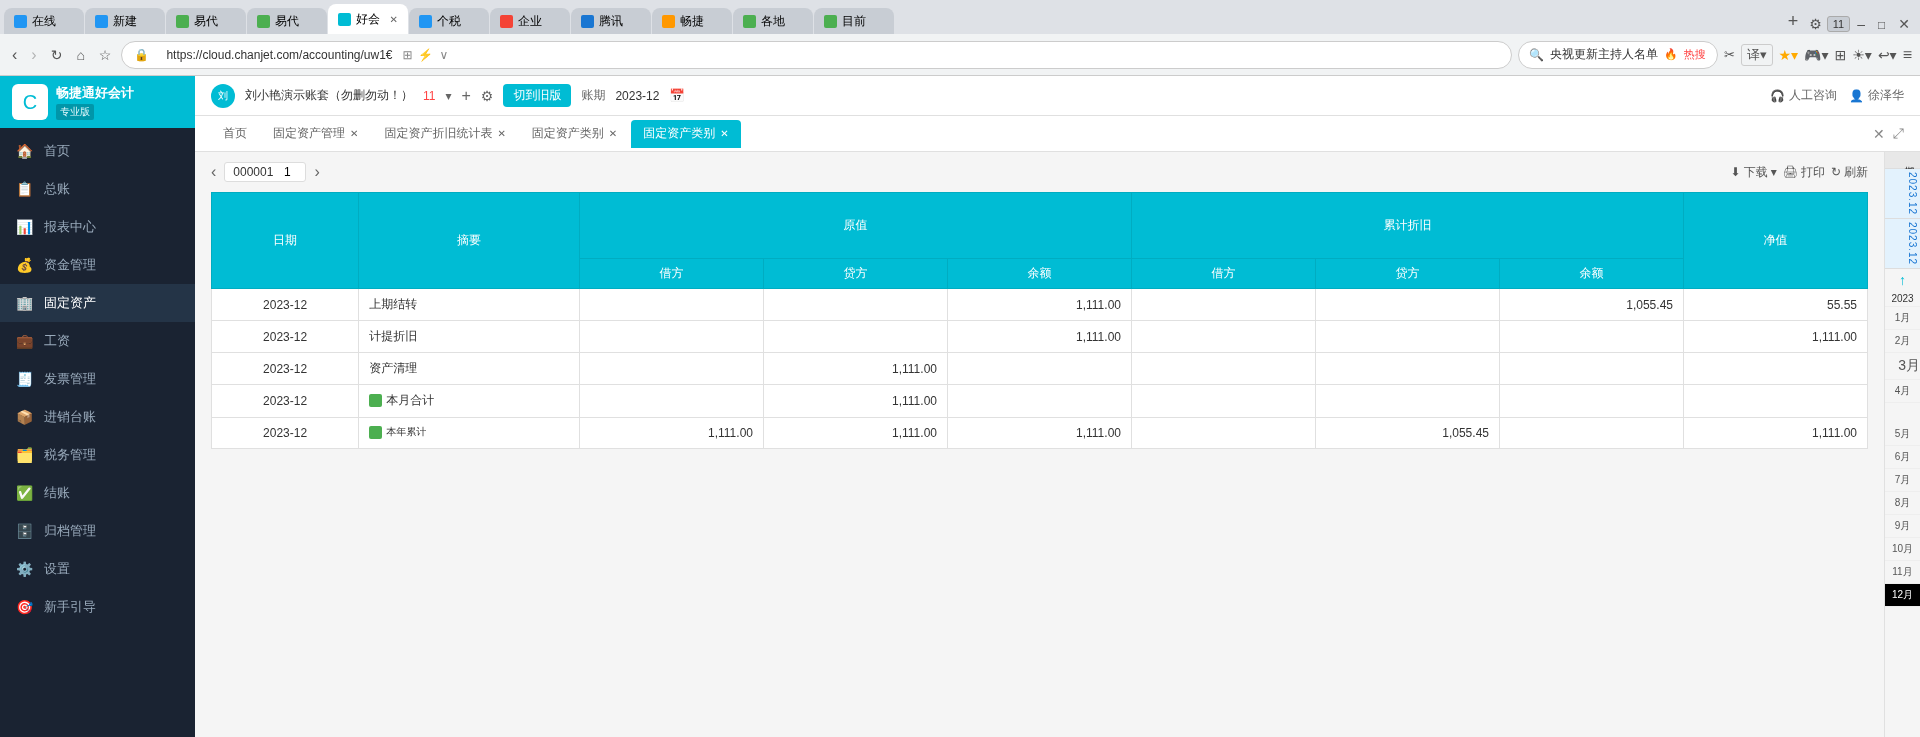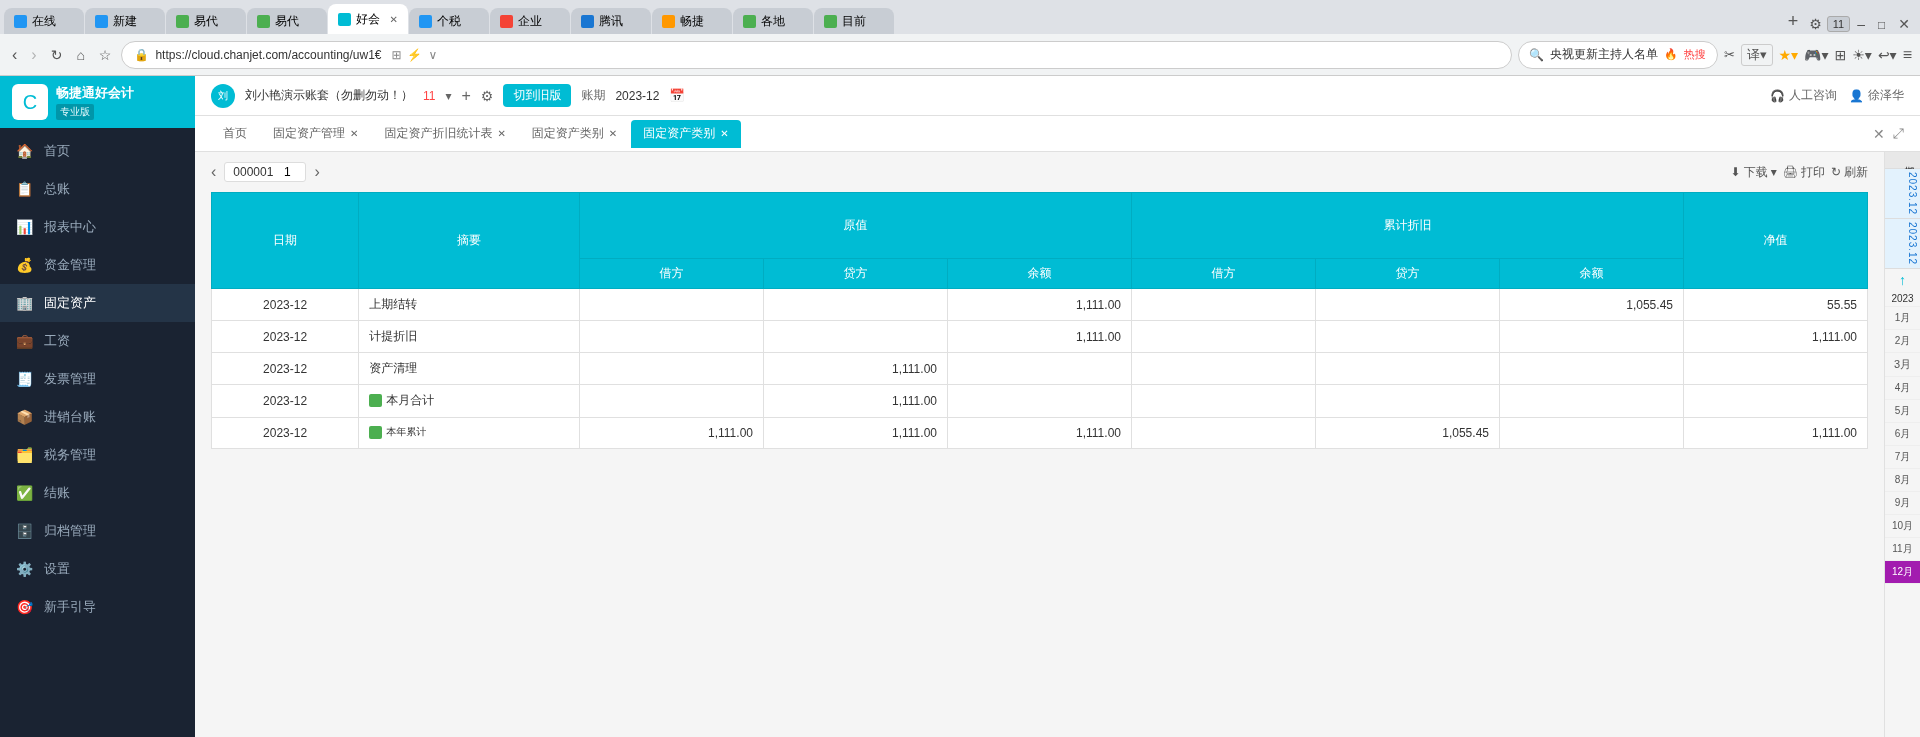--- a/index.html
+++ b/index.html
@@ -68,21 +68,21 @@
   </div>
 
   <div style="display:flex;align-items:center;height:42px;background:#f1f3f4;padding:0 8px;gap:6px;border-bottom:1px solid #ccc;">
     <button style="background:none;border:none;cursor:pointer;font-size:16px;color:#555;padding:2px 4px;">‹</button>
     <button style="background:none;border:none;cursor:pointer;font-size:16px;color:#555;padding:2px 4px;opacity:0.4;">›</button>
     <button style="background:none;border:none;cursor:pointer;font-size:14px;color:#555;padding:2px 4px;">↻</button>
     <button style="background:none;border:none;cursor:pointer;font-size:14px;color:#555;padding:2px 4px;">⌂</button>
     <button style="background:none;border:none;cursor:pointer;font-size:14px;color:#555;padding:2px 4px;">☆</button>
     <div style="flex:1;display:flex;align-items:center;background:#fff;border:1px solid #ccc;border-radius:20px;height:28px;padding:0 12px;gap:6px;">
       <span style="color:#4caf50;font-size:12px;">🔒</span>
-      <span style="font-size:12px;color:#333;">https://cloud.chanjet.com/accounting/uw1€</span>
+      <span style="font-size:12px;color:#333;margin-left:11px;">https://cloud.chanjet.com/accounting/uw1€</span>
       <span style="margin-left:4px;color:#888;font-size:12px;">⊞</span>
       <span style="color:#888;font-size:12px;">⚡</span>
       <span style="color:#888;font-size:12px;">∨</span>
     </div>
     <div style="display:flex;align-items:center;gap:6px;padding:0 10px;height:28px;background:#fff;border:1px solid #ccc;border-radius:14px;min-width:200px;">
       <span style="color:#888;font-size:12px;">🔍</span>
       <span style="font-size:12px;color:#333;">央视更新主持人名单</span>
       <span style="color:#f44;font-size:11px;">🔥</span>
       <span style="font-size:11px;color:#f44;">热搜</span>
     </div>
@@ -324,27 +324,27 @@
 
       <div style="width:36px;background:#f5f5f5;border-left:1px solid #e0e0e0;display:flex;flex-direction:column;align-items:center;overflow:hidden;">
         <div style="writing-mode:vertical-rl;font-size:10px;color:#333;padding:6px 4px;background:#e8e8e8;border-bottom:1px solid #ddd;width:100%;text-align:center;cursor:pointer;letter-spacing:1px;">期间选择</div>
         <div style="font-size:10px;background:#e3f2fd;color:#1976d2;padding:3px 2px;width:100%;text-align:center;cursor:pointer;border-bottom:1px solid #ddd;writing-mode:vertical-rl;letter-spacing:1px;">2023.12</div>
         <div style="font-size:10px;background:#e3f2fd;color:#1976d2;padding:3px 2px;width:100%;text-align:center;cursor:pointer;border-bottom:1px solid #ddd;writing-mode:vertical-rl;letter-spacing:1px;">2023.12</div>
         <div style="font-size:14px;color:#00bcd4;cursor:pointer;padding:3px;width:100%;text-align:center;">↑</div>
         <div style="font-size:10px;color:#333;padding:2px;width:100%;text-align:center;border-bottom:1px solid #eee;">2023</div>
         <div id="month-list" style="width:100%;">
             <div style="font-size: 10px; padding: 4px 0px; width: 100%; text-align: center; cursor: pointer; border-bottom: 1px solid rgb(238, 238, 238); color: rgb(85, 85, 85); background: transparent;">1月</div>
             <div style="font-size: 10px; padding: 4px 0px; width: 100%; text-align: center; cursor: pointer; border-bottom: 1px solid rgb(238, 238, 238); color: rgb(85, 85, 85); background: transparent;">2月</div>
-            <div style="font-size: 11px; padding: 4px 0px; width: 100%; text-align: center; cursor: pointer; border-bottom: 1px solid rgb(238, 238, 238); color: rgb(85, 85, 85); background: transparent;">3月</div>
+            <div style="font-size: 14px; padding: 4px 0px; width: 100%; text-align: right; cursor: pointer; border-bottom: 1px solid rgb(238, 238, 238); color: rgb(85, 85, 85); background: transparent;">3月</div>
             <div style="font-size: 10px; padding: 4px 0px; width: 100%; text-align: center; cursor: pointer; border-bottom: 1px solid rgb(238, 238, 238); color: rgb(85, 85, 85); background: transparent;">4月</div>
-            <div style="font-size: 10px; padding: 4px 0px; width: 100%; text-align: center; cursor: pointer; border-bottom: 1px solid rgb(238, 238, 238); color: rgb(85, 85, 85); background: transparent;">5月</div>
+            <div style="font-size: 10px; padding: 4px 0px; width: 100%; text-align: center; cursor: pointer; border-bottom: 1px solid rgb(238, 238, 238); color: rgb(85, 85, 85); background: transparent; margin-top: 20px;">5月</div>
             <div style="font-size: 10px; padding: 4px 0px; width: 100%; text-align: center; cursor: pointer; border-bottom: 1px solid rgb(238, 238, 238); color: rgb(85, 85, 85); background: transparent;">6月</div>
             <div style="font-size: 10px; padding: 4px 0px; width: 100%; text-align: center; cursor: pointer; border-bottom: 1px solid rgb(238, 238, 238); color: rgb(85, 85, 85); background: transparent;">7月</div>
             <div style="font-size: 10px; padding: 4px 0px; width: 100%; text-align: center; cursor: pointer; border-bottom: 1px solid rgb(238, 238, 238); color: rgb(85, 85, 85); background: transparent;">8月</div>
             <div style="font-size: 10px; padding: 4px 0px; width: 100%; text-align: center; cursor: pointer; border-bottom: 1px solid rgb(238, 238, 238); color: rgb(85, 85, 85); background: transparent;">9月</div>
             <div style="font-size: 10px; padding: 4px 0px; width: 100%; text-align: center; cursor: pointer; border-bottom: 1px solid rgb(238, 238, 238); color: rgb(85, 85, 85); background: transparent;">10月</div>
             <div style="font-size: 10px; padding: 4px 0px; width: 100%; text-align: center; cursor: pointer; border-bottom: 1px solid rgb(238, 238, 238); color: rgb(85, 85, 85); background: transparent;">11月</div>
-            <div style="font-size: 10px; padding: 4px 0px; width: 100%; text-align: center; cursor: pointer; border-bottom: 1px solid rgb(238, 238, 238); color: rgb(255, 255, 255); background: #a21caf;">12月</div>
+            <div style="font-size: 10px; padding: 4px 0px; width: 100%; text-align: center; cursor: pointer; border-bottom: 1px solid rgb(238, 238, 238); color: rgb(255, 255, 255); background: #000000;">12月</div>
           </div>
       </div>
     </div>
   </div>
 </div>
 
 </body></html>

